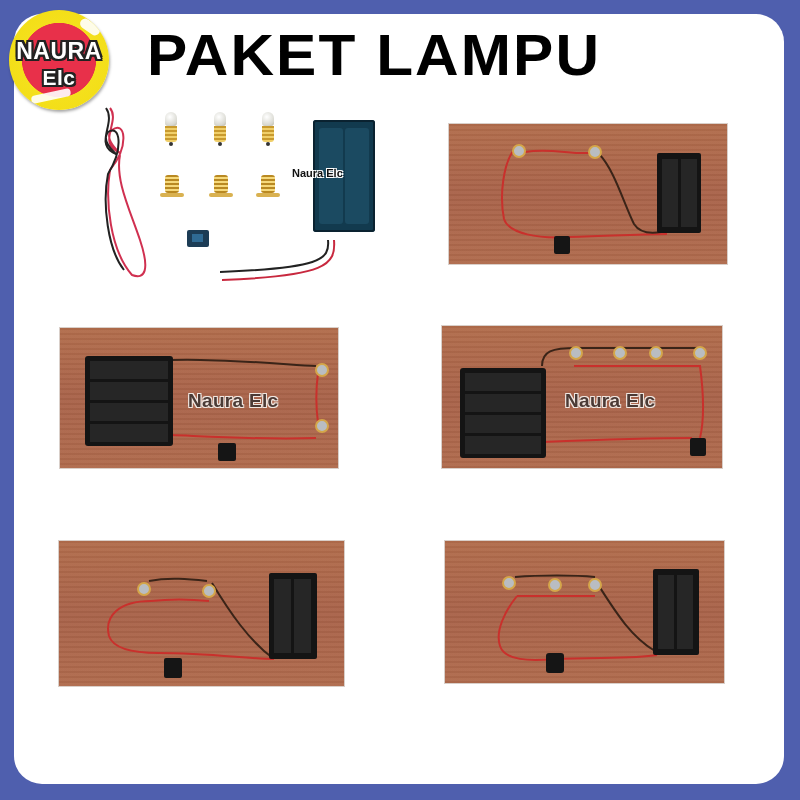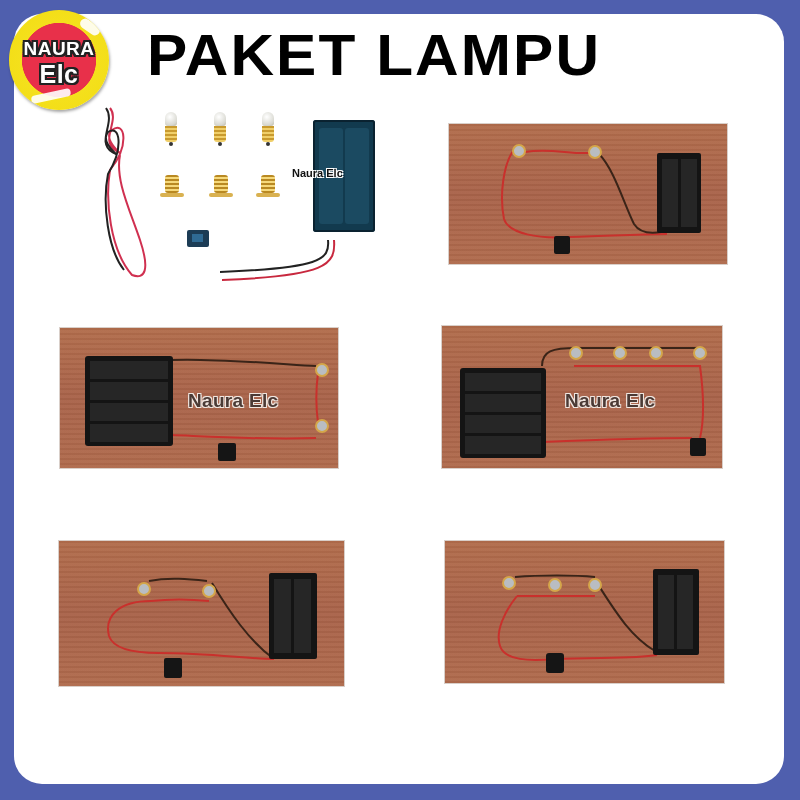--- a/index.html
+++ b/index.html
@@ -17,25 +17,25 @@
       position: absolute; left: 9px; top: 10px; width: 100px; height: 100px;
       border-radius: 50%;
       background: radial-gradient(circle at 50% 50%, #e8304a 0%, #e8304a 52%, #f4e01c 53%, #f2dc12 100%);
       box-shadow: 1px 2px 3px rgba(0,0,0,0.35);
       overflow: hidden;
     }
     .logo .swoosh1 { position: absolute; right: 8px; top: 12px; width: 22px; height: 10px; background: #fff; border-radius: 6px; transform: rotate(35deg); opacity: .9; }
     .logo .swoosh2 { position: absolute; left: 22px; bottom: 10px; width: 40px; height: 8px; background: #fff; border-radius: 6px; transform: rotate(-12deg); opacity: .9; }
     .logo-text {
       position: absolute; left: 0; right: 0; text-align: center; font-weight: 900;
-      color: #ffffff; font-size: 19px; letter-spacing: 0.5px;
+      color: #ffffff; font-size: 23px; letter-spacing: 0.5px;
       text-shadow: -2px -2px 0 #222, 2px -2px 0 #222, -2px 2px 0 #222, 2px 2px 0 #222, 0 2px 0 #222, 2px 0 0 #222, -2px 0 0 #222, 0 -2px 0 #222;
     }
     .logo-line1 { top: 28px; }
-    .logo-line2 { top: 50px; font-size: 25px; }
+    .logo-line2 { top: 56px; font-size: 21px; }
     .title {
       position: absolute; left: 147px; top: 20px; font-size: 58px; font-weight: 900;
       color: #000; letter-spacing: 2px; line-height: 70px;
       font-family: "Liberation Sans", sans-serif;
       transform: scaleX(1.04); transform-origin: left;
     }
 
     
     .kit { position: absolute; left: 90px; top: 100px; width: 300px; height: 190px; }
     .bulb { position: absolute; width: 16px; height: 40px; }

